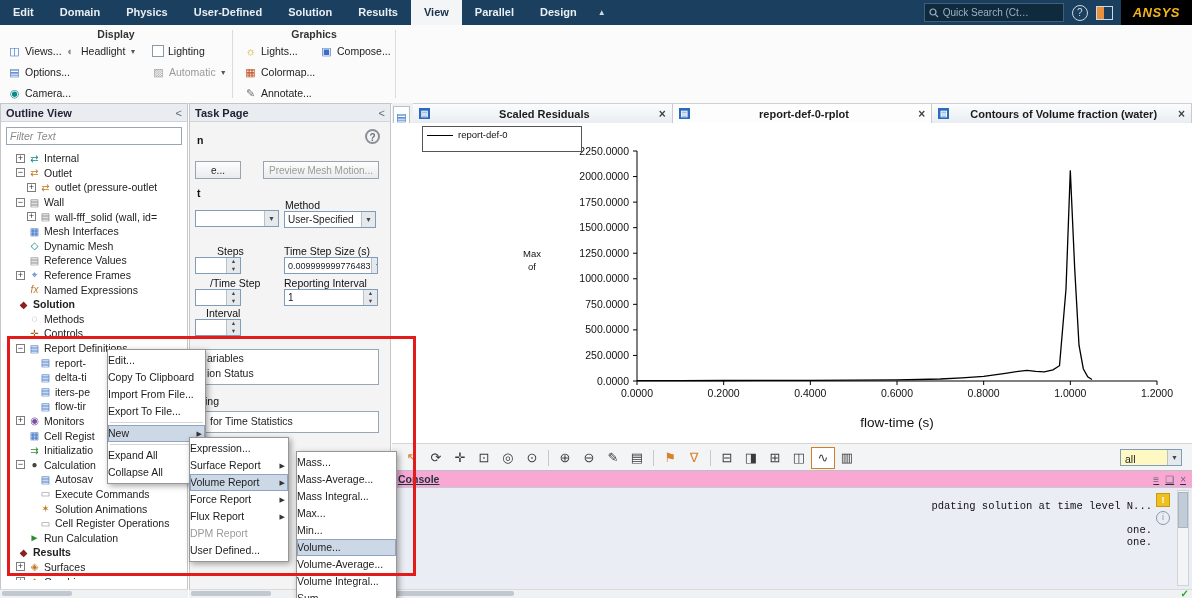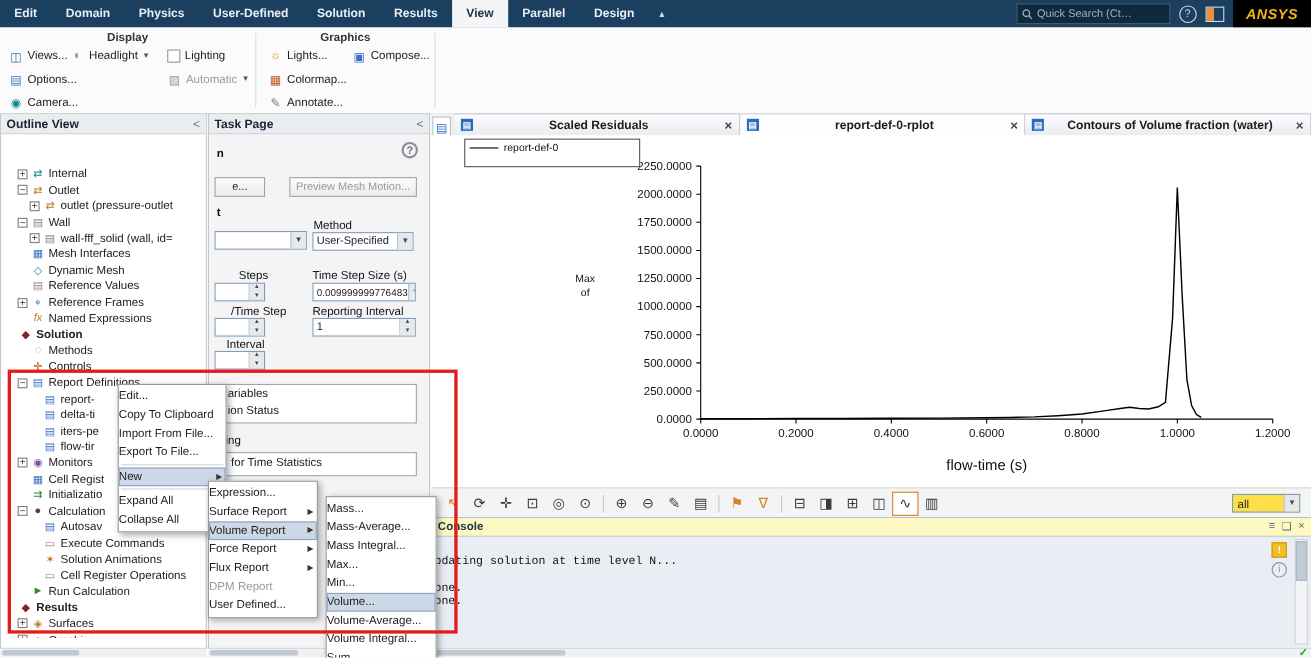--- a/index.html
+++ b/index.html
@@ -80,32 +80,32 @@
           font-size:9.5px;color:#111;padding:2px 4px;box-sizing:border-box;}
   .legend .lline{display:inline-block;width:26px;height:0;border-top:1.5px solid #000;vertical-align:middle;margin-right:5px;}
   .ylab{position:absolute;left:80px;top:124px;width:120px;text-align:center;font-size:9.5px;color:#111;line-height:13px;}
 
   .gtoolbar{position:absolute;left:392px;top:443px;right:0;height:27px;background:#f3f4f6;
             border-top:1px solid #d5d5d5;border-bottom:1px solid #c9ccd0;display:flex;align-items:center;padding-left:8px;}
   .tbtn{width:22px;height:20px;display:flex;align-items:center;justify-content:center;font-size:13px;
         color:#3a3a3a;border:1px solid transparent;flex:none;}
   .tbtn.active{border:1px solid #d08020;background:#fff;}
   .tsep{width:1px;height:16px;background:#c9c9c9;margin:0 4px;flex:none;}
-  .scope{margin-left:auto;margin-right:10px;width:62px;height:17px;border:1px solid #7f9db9;background:#fde047;
+  .scope{margin-left:auto;margin-right:10px;width:62px;height:17px;border:1px solid #7f9db9;background:#fef9c3;
          font-size:10.5px;display:flex;align-items:flex-end;padding-left:4px;box-sizing:border-box;}
   .scope .carr{margin-left:auto;width:13px;height:100%;background:#e6e9ec;border-left:1px solid #b8c0c8;
                font-size:7px;display:flex;align-items:center;justify-content:center;color:#445;}
 
   
   .console{position:absolute;left:392px;top:470px;right:0;bottom:8px;background:#eaeef4;border-top:1px solid #b8c0c8;}
-  .chead{height:16px;background:#fef9c3;display:flex;align-items:center;padding:0 6px;font-size:10.5px;
-         font-weight:bold;color:#234;border-bottom:1px solid #c2cad2;}
+  .chead{height:16px;background:#f9a8d4;display:flex;align-items:center;padding:0 6px;font-size:10.5px;
+         font-weight:bold;color:#234;border-bottom:1px solid #c2cad2;text-decoration:underline;}
   .chead .cicons{margin-left:auto;display:flex;gap:6px;color:#667;font-size:10px;font-weight:normal;}
   .cbody{position:absolute;top:17px;left:3px;right:40px;bottom:2px;font-family:"Liberation Mono","DejaVu Sans Mono",monospace;
-         font-size:10.5px;color:#111;line-height:12px;overflow:hidden;padding-top:17px;}
+         font-size:10.5px;color:#111;line-height:12px;overflow:hidden;padding-top:12px;text-align:right;}
   .cline{height:12px;white-space:pre;}
   .cside{position:absolute;right:22px;top:22px;display:flex;flex-direction:column;gap:4px;align-items:center;}
   .warnic{width:12px;height:12px;background:#f0c020;color:#fff;font-size:9px;font-weight:bold;text-align:center;line-height:12px;border:1px solid #c89a10;}
   .infoic{width:12px;height:12px;border:1px solid #8898a8;border-radius:50%;color:#8898a8;font-size:9px;text-align:center;line-height:11px;}
   .cscroll{position:absolute;right:3px;top:19px;bottom:4px;width:10px;background:#f2f4f6;border:1px solid #cfd4d8;}
   .cthumb{position:absolute;left:0;right:0;top:1px;height:34px;background:#c2ccd6;border:1px solid #a8b4c0;}
 
   
   .hscroll{position:absolute;height:8px;background:#eff1f3;border-top:1px solid #d8dadc;}
   .hthumb{position:absolute;top:1px;height:5px;background:#c2c8cf;border-radius:2px;}
@@ -205,20 +205,23 @@
     </div>
 
     <div class="vsep" style="left:232px"></div>
     <div class="vsep" style="left:395px"></div>
   </div>
 
   <div class="panel" style="left:0;top:103px;width:188px;bottom:8px">
     <div class="phead">
       <span>Outline View</span>
       <span class="pcollapse">&lt;</span>
+    </div>
+    <div class="filterwrap">
+      <input class="filter" placeholder="Filter Text" style="">
     </div>
     <div class="tree" id="tree">
         <div class="trow" style="padding-left: 15px;">
           <span class="texp">+</span>
           <span class="tico" style="color: rgb(14, 138, 138);">⇄</span>
           <span class="tlabel">Internal</span>
         </div>
         <div class="trow" style="padding-left: 15px;">
           <span class="texp">−</span>
           <span class="tico" style="color: rgb(192, 120, 32);">⇄</span>

